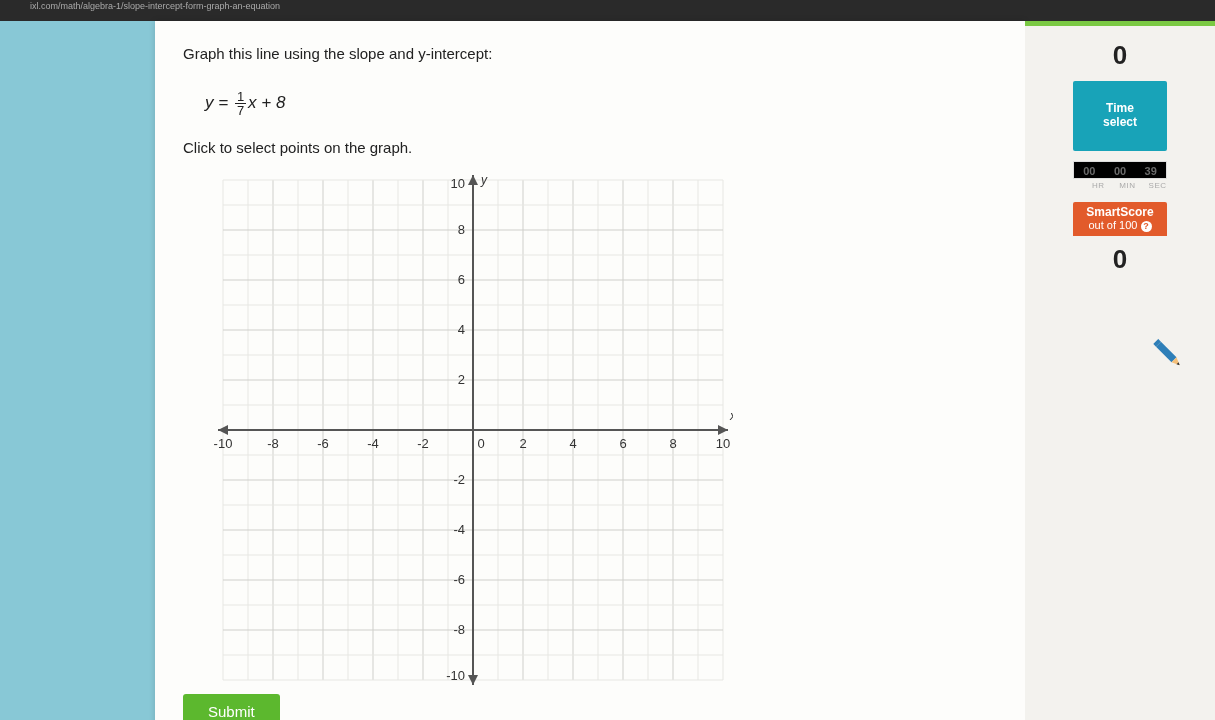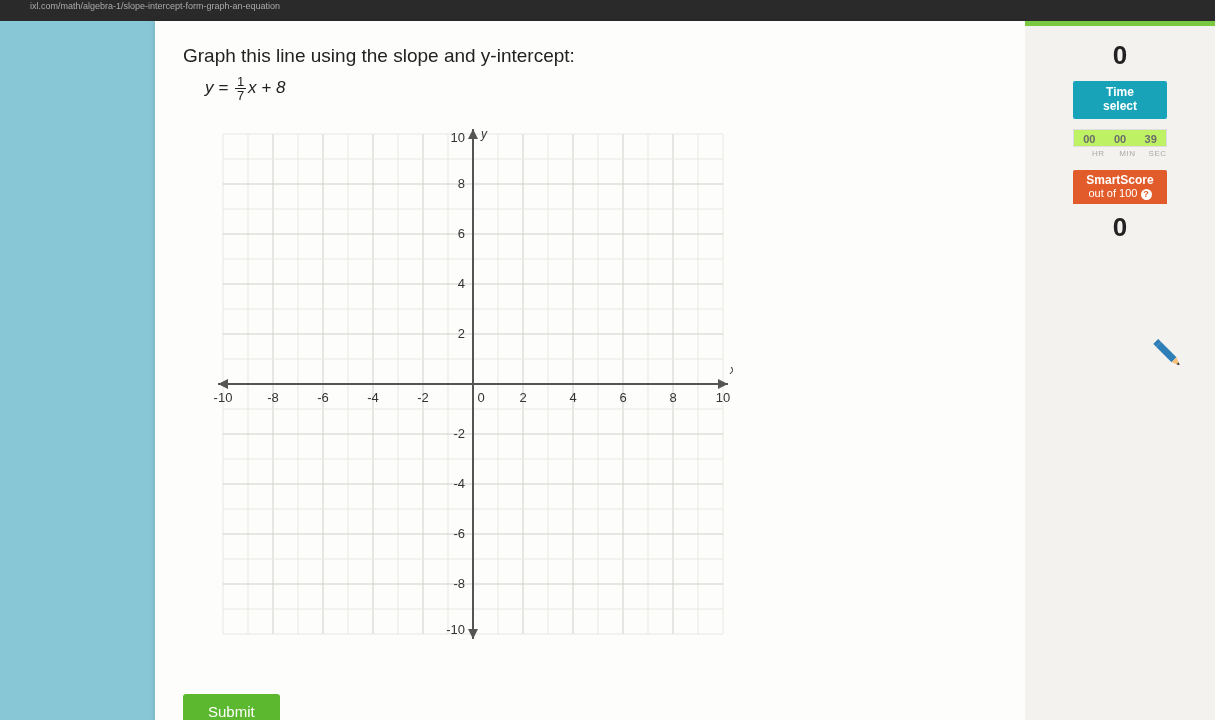--- a/index.html
+++ b/index.html
@@ -37,23 +37,23 @@
     box-shadow: 0 0 6px rgba(0,0,0,.15);
   }
   .right-panel {
     flex: 1;
     background: #f3f2ee;
     position: relative;
     padding-top: 14px;
     border-top: 5px solid #7ac943;
   }
   .q-text {
-    font-size: 19px;
+    font-size: 15px;
     color: #222;
-    margin-bottom: 8px;
+    margin-bottom: 28px;
   }
   .equation {
     font-size: 17px;
     font-style: italic;
     color: #222;
     margin: 0 0 22px 22px;
   }
   .frac {
     display: inline-block;
     text-align: center;
@@ -102,30 +102,30 @@
     color: #222;
     margin-bottom: 10px;
   }
   .time-box {
     margin: 0 auto 10px auto;
     width: 94px;
     background: #18a3b8;
     color: #fff;
     text-align: center;
     font-size: 12px;
-    padding: 5px 0;
+    padding: 21px 0;
     border-radius: 2px;
     line-height: 1.15;
     font-weight: bold;
   }
   .timer-row {
     display: flex;
     justify-content: center;
     gap: 0;
-    background:#bef264;
+    background:#000000;
     width:94px;
     margin:0 auto 2px auto;
     border:1px solid #ddd;
   }
   .timer-cell {
     width: 31px;
     text-align:center;
     font-size: 11px;
     color:#6b6b6b;
     padding:3px 0 1px 0;
@@ -174,20 +174,21 @@
 <div class="work-area">
   <div class="left-gutter"></div>
 
   <div class="main-panel">
     <div class="q-text">Graph this line using the slope and y-intercept:</div>
 
     <div class="equation">
       <span>y = </span><span class="frac"><span class="num">1</span><span class="den">7</span></span><span>x + 8</span>
     </div>
 
+    <div class="instruction">Click to select points on the graph.</div>
 
     <div class="graph-wrap">
       <svg viewBox="0 0 520 520">
 
         <g>
           
         </g>
         <g>
 
           <line class="grid-line-minor" x1="10" y1="10" x2="10" y2="510"></line>

